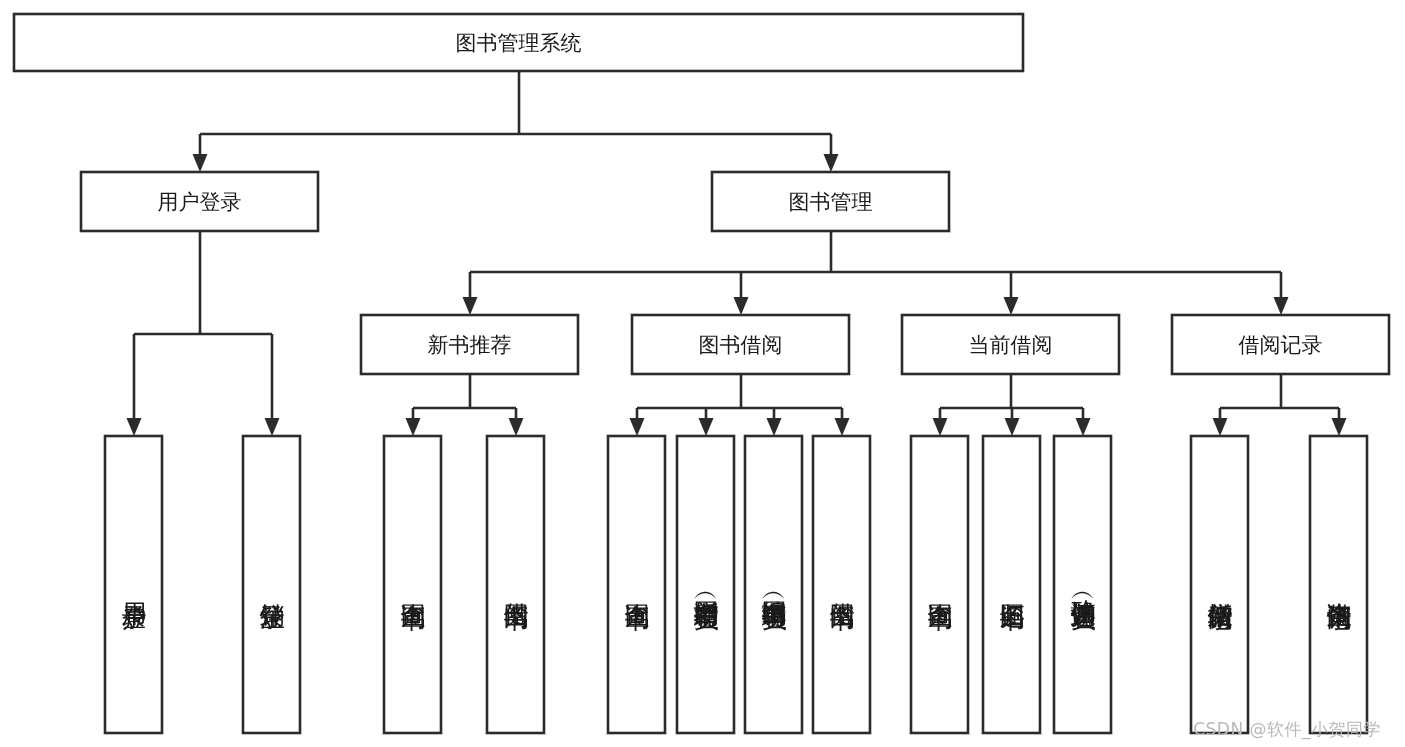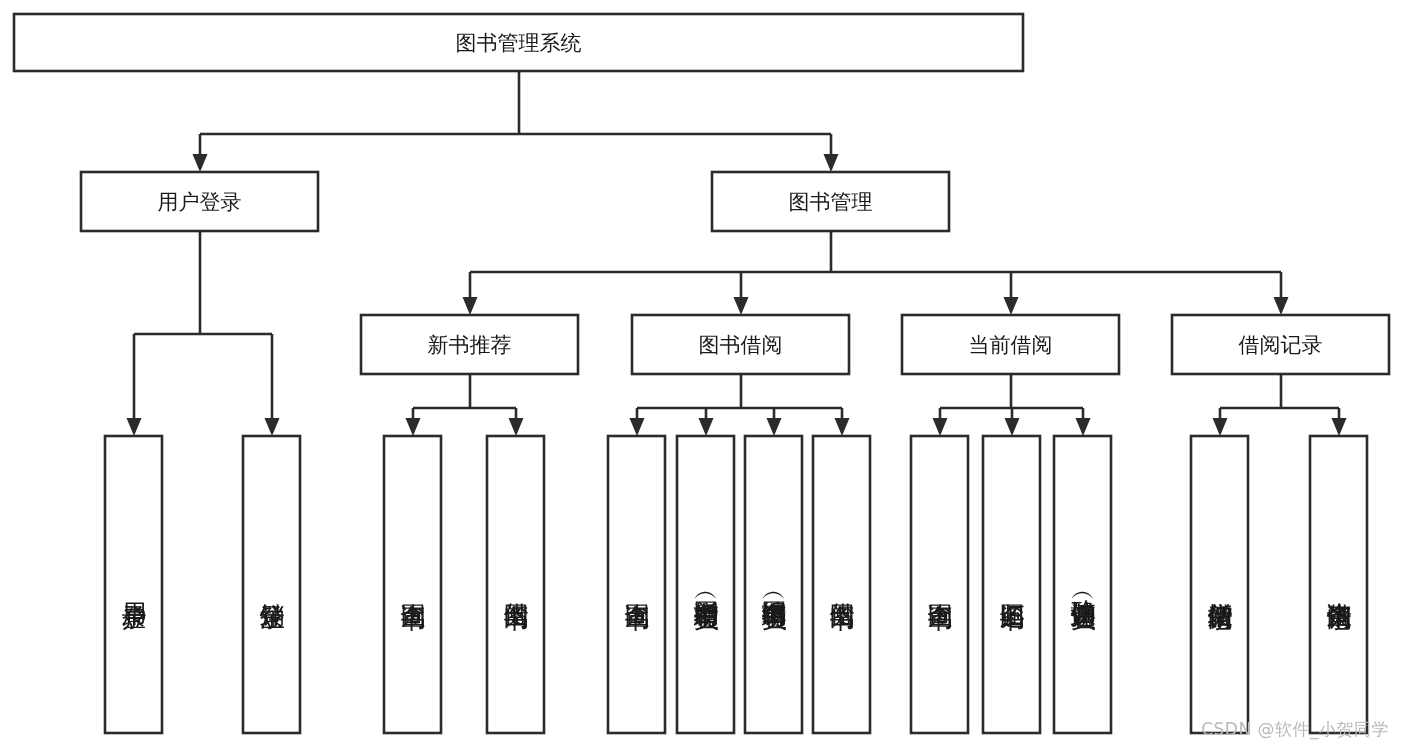--- a/index.html
+++ b/index.html
@@ -60,21 +60,21 @@
     color: #1a1a1a;
     text-align: center;
     display: flex;
     align-items: center;
     justify-content: center;
     pointer-events: none;
     user-select: none;
   }
   .watermark {
     position: absolute;
-    right: 0;
+    right: 8px;
     bottom: 6px;
     font-family: "DejaVu Sans", "Liberation Sans", sans-serif;
     font-size: 17px;
     color: #b9b9b9;
     letter-spacing: 0.5px;
     white-space: nowrap;
   }
 </style>
 </head>
 <body>

